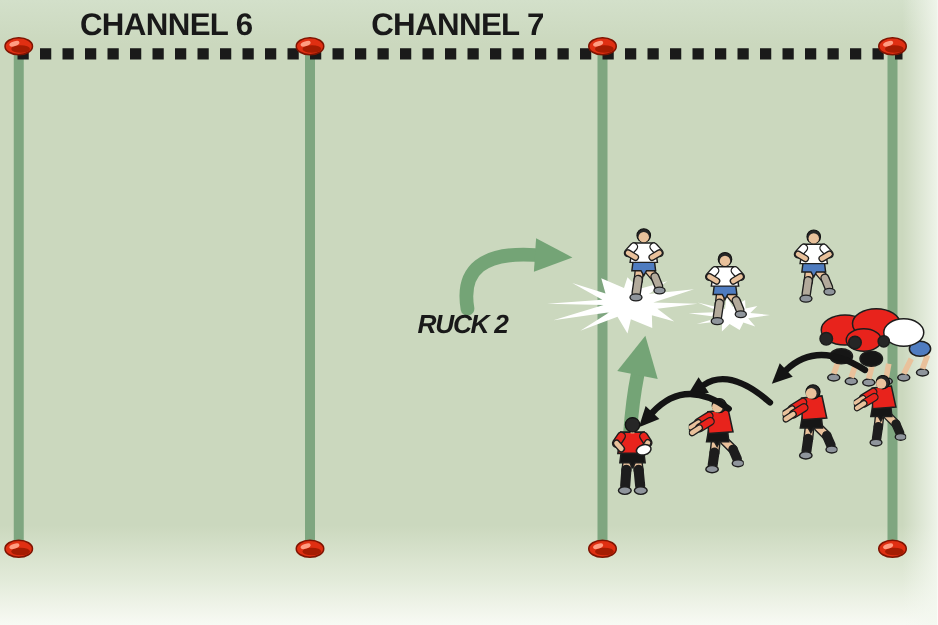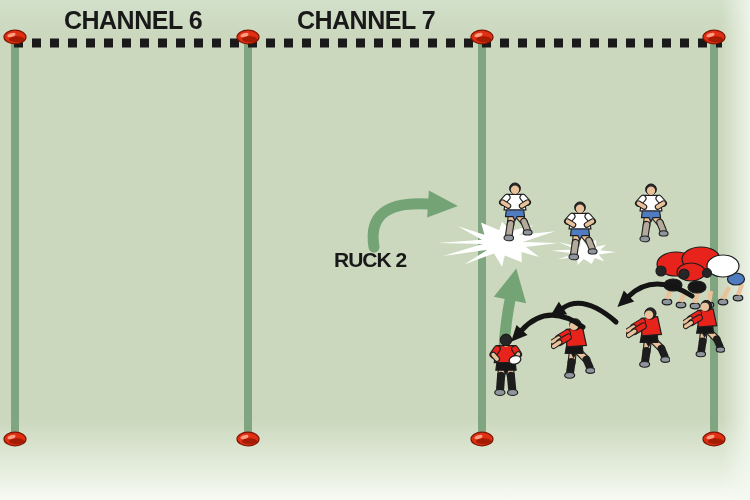--- a/index.html
+++ b/index.html
@@ -8,21 +8,21 @@
     background:linear-gradient(180deg,#d3e0ca 0%,#cbd8be 7%,#cbd8be 84%,#e3ebda 93%,#f8faf4 100%);
     font-family:"Liberation Sans",sans-serif;
   }
   #field-svg{position:absolute;left:0;top:0;z-index:1;--skin:#e9c19b;}
   .channel-label,#ruck-label{
     position:absolute;z-index:2;
     font-weight:700;color:#191919;
     white-space:nowrap;
   }
   .channel-label{font-size:25px;letter-spacing:-0.5px;width:200px;text-align:center;top:6px;}
-  #ruck-label{font-size:21px;letter-spacing:-1px;left:334px;top:248px;}
+  #ruck-label{font-size:21px;letter-spacing:-1px;left:334px;top:248px;font-style:italic;}
 </style>
 </head>
 <body>
 
 <div id="stage">
 
   <div id="ruck-label">RUCK 2</div>
 
   <svg id="field-svg" width="750" height="500" viewBox="0 0 750 500">
     <defs>

